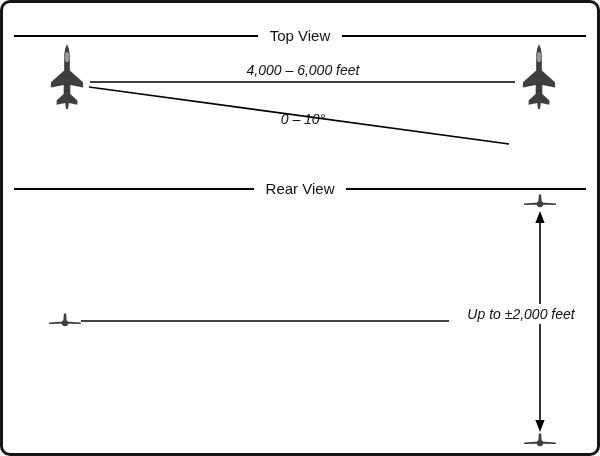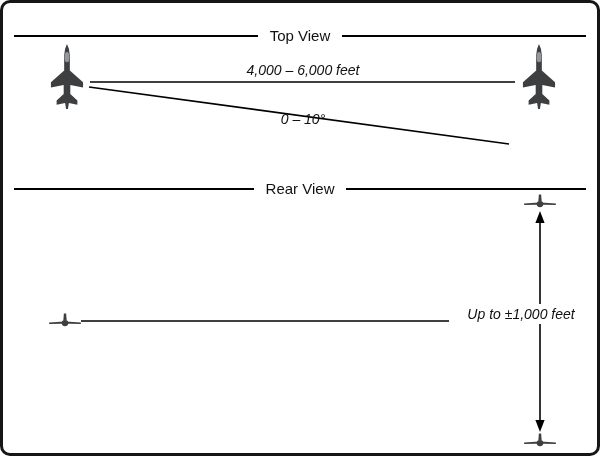--- a/index.html
+++ b/index.html
@@ -139,16 +139,16 @@
       <path fill="#3d3f41" d="M0 10.2 L12 9.3 L22 9.3 L34 10.2 L34 11.8 L22 11.4 L12 11.4 L0 11.8 Z"></path>
       <ellipse cx="17" cy="10.8" rx="3.6" ry="3.3" fill="#3d3f41"></ellipse>
     </svg>
   </span>
 
   <div class="caption caption-distance">4,000 – 6,000 feet</div>
 
   <div class="caption caption-angle">0 – 10°</div>
 
   <div class="caption caption-stack">
-    <div>Up to ±1,000 feet</div>
+    <div>Up to ±2,000 feet</div>
   </div>
 
 </div>
 
 </body></html>

